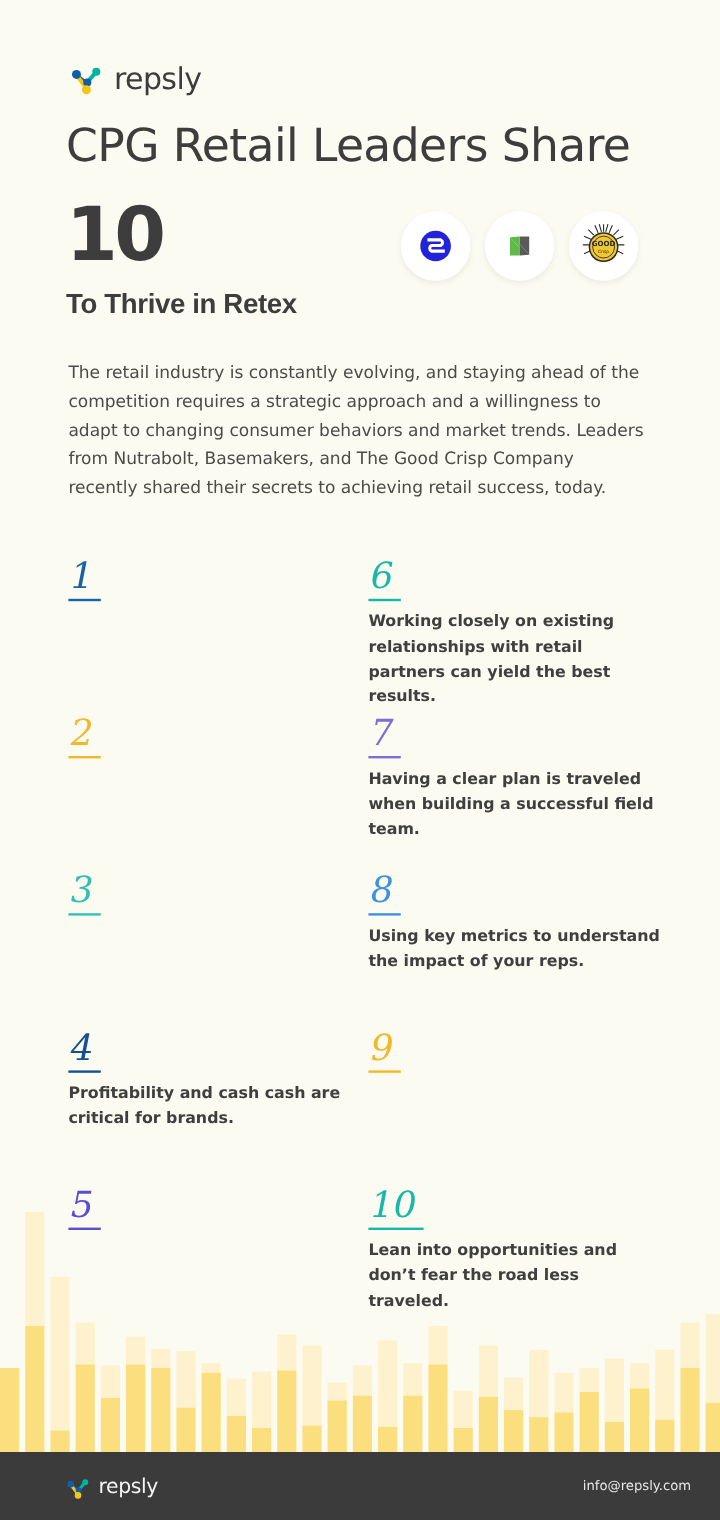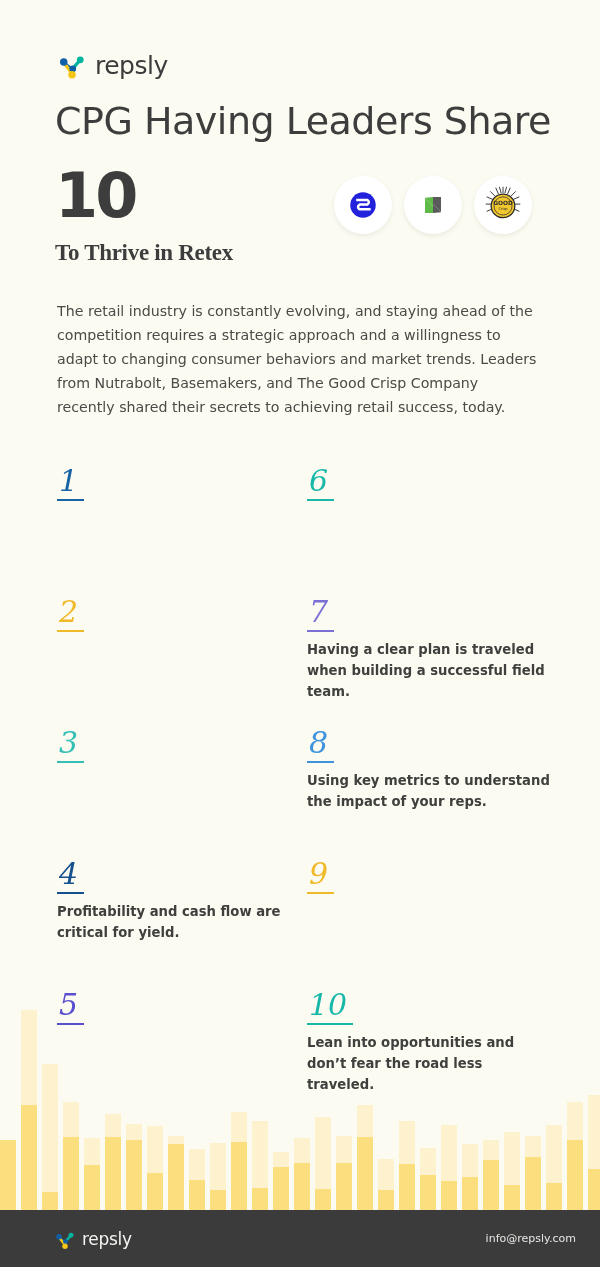--- a/index.html
+++ b/index.html
@@ -128,21 +128,21 @@
   }
 
   .subhead {
     position: absolute;
     left: 55px;
     top: 240px;
     font-size: 23px;
     font-weight: bold;
     color: #3d3d3d;
     letter-spacing: -0.3px;
-    font-family: Liberation Serif, serif;
+    font-family: Liberation Sans, sans-serif;
   }
 
   .intro {
     position: absolute;
     left: 57px;
     top: 299px;
     width: 483px;
     font-size: 14.2px;
     line-height: 24px;
     color: #4a4a46;
@@ -350,21 +350,21 @@
         <line x1="20" y1="26" x2="31" y2="13" stroke="#00b4a0" stroke-width="4.5" stroke-linecap="round"></line>
         <line x1="9" y1="17" x2="20" y2="31" stroke="#f5c518" stroke-width="4.5" stroke-linecap="round"></line>
         <circle cx="9" cy="16" r="5" fill="#0f5fa6"></circle>
         <circle cx="31" cy="13" r="4.5" fill="#00b4a0"></circle>
         <circle cx="21" cy="25" r="4.5" fill="#0f5fa6"></circle>
         <circle cx="20" cy="33" r="5" fill="#f5c518"></circle>
       </svg>
       <span class="logo-word">repsly</span>
     </div>
 
-    <div class="headline">CPG  Having Leaders Share</div>
+    <div class="headline">CPG  Retail Leaders Share</div>
 
     <div class="tips-row">
       <span class="tips-num">10</span>
     </div>
 
     <div class="brand-logos">
       <div class="brand-chip">
         <svg width="34" height="34" viewBox="0 0 40 40">
           <circle cx="20" cy="20" r="15" fill="#2222dd"></circle>
           <path d="M12 14 h13 a3 3 0 0 1 0 5.5 h-9 a3 3 0 0 0 0 5.5 h13" fill="none" stroke="#ffffff" stroke-width="3"></path>
@@ -405,25 +405,25 @@
 
     <div class="subhead">To Thrive in Retex</div>
 
     <div class="intro">The retail industry is constantly evolving, and staying ahead of the competition requires a strategic approach and a willingness to adapt to changing consumer behaviors and market trends. Leaders from Nutrabolt, Basemakers, and The Good Crisp Company recently shared their secrets to achieving retail success, today.</div>
 
     <div class="tips-grid">
       <div class="tip-col left" id="col-left">
           <div class="tip" style="top: 0px;"><div class="tip-number" style="color: rgb(23, 99, 166);">1</div></div>
           <div class="tip" style="top: 131px;"><div class="tip-number" style="color: rgb(240, 185, 41);">2</div></div>
           <div class="tip" style="top: 262px;"><div class="tip-number" style="color: rgb(53, 191, 180);">3</div></div>
-          <div class="tip" style="top: 393px;"><div class="tip-number" style="color: rgb(21, 80, 143);">4</div><div class="tip-text">Profitability and cash flow are critical for yield.</div></div>
+          <div class="tip" style="top: 393px;"><div class="tip-number" style="color: rgb(21, 80, 143);">4</div><div class="tip-text">Profitability and cash cash are critical for brands.</div></div>
           <div class="tip" style="top: 524px;"><div class="tip-number" style="color: rgb(90, 79, 207);">5</div></div>
         </div>
       <div class="tip-col right" id="col-right">
-          <div class="tip" style="top: 0px;"><div class="tip-number" style="color: rgb(24, 184, 168);">6</div></div>
+          <div class="tip" style="top: 0px;"><div class="tip-number" style="color: rgb(24, 184, 168);">6</div><div class="tip-text">Working closely on existing relationships with retail partners can yield the best results.</div></div>
           <div class="tip" style="top: 131px;"><div class="tip-number" style="color: rgb(123, 111, 214);">7</div><div class="tip-text">Having a clear plan is traveled when building a successful field team.</div></div>
           <div class="tip" style="top: 262px;"><div class="tip-number" style="color: rgb(63, 147, 221);">8</div><div class="tip-text">Using key metrics to understand the impact of your reps.</div></div>
           <div class="tip" style="top: 393px;"><div class="tip-number" style="color: rgb(240, 185, 41);">9</div></div>
           <div class="tip" style="top: 524px;"><div class="tip-number" style="color: rgb(24, 184, 168);">10</div><div class="tip-text">Lean into opportunities and don’t fear the road less traveled.</div></div>
         </div>
     </div>
   </div>
 
   <div class="footer">
     <div class="footer-logo">

